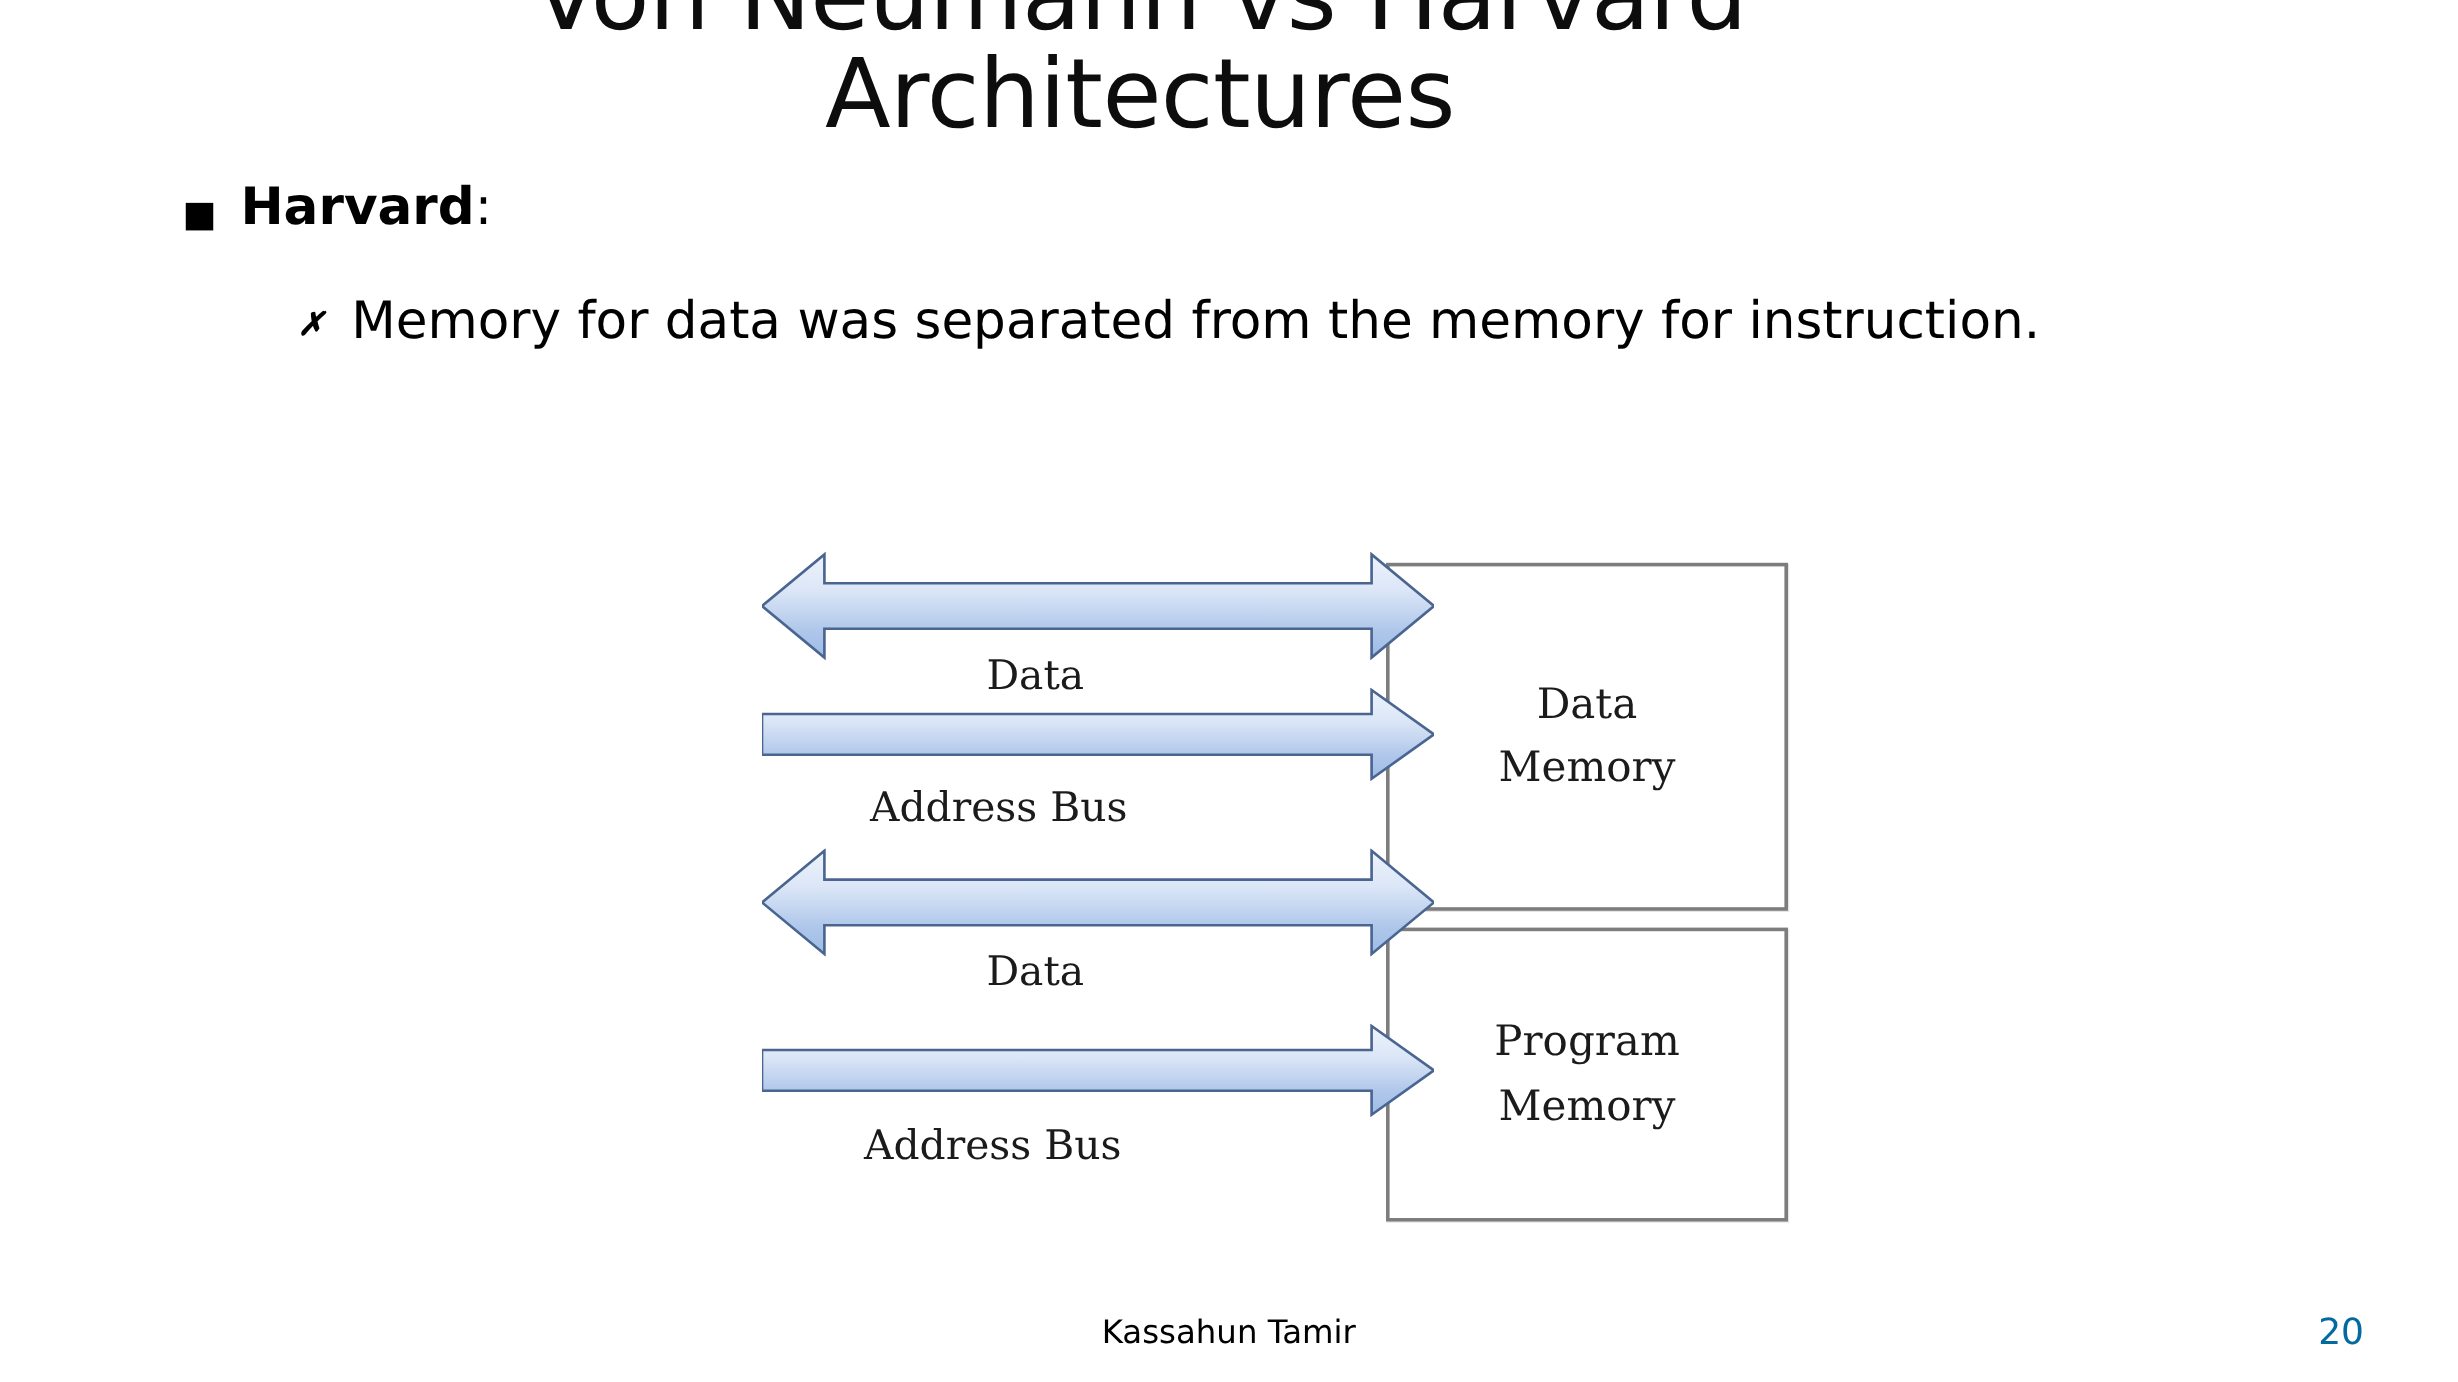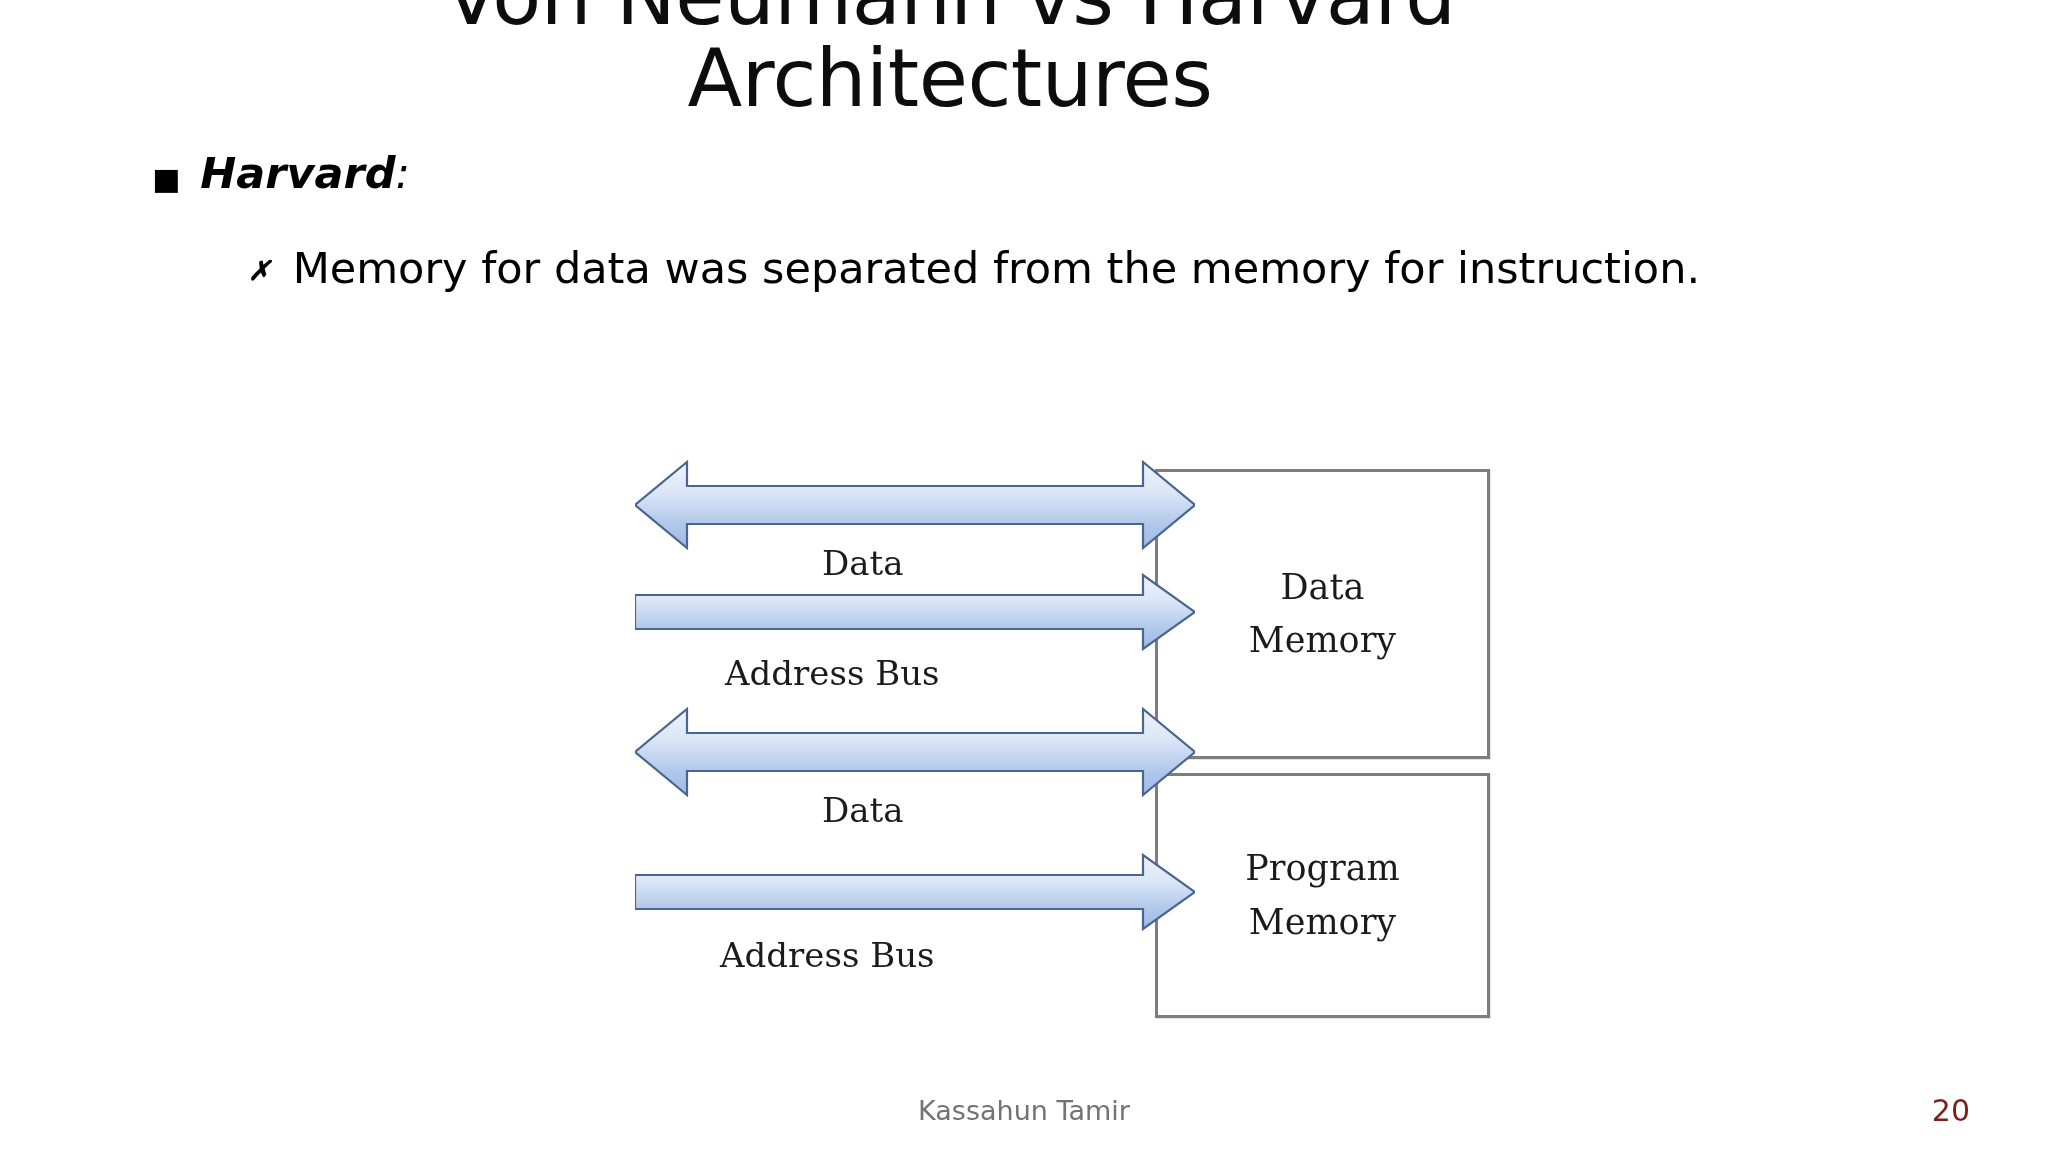--- a/index.html
+++ b/index.html
@@ -45,21 +45,20 @@
     font-size: 30px;
     line-height: 1;
     position: relative;
     top: 14px;
     color: #000;
   }
   .bullet-l1 .text {
     font-size: 43px;
     line-height: 1.1;
     color: #000;
-    font-style: italic;
   }
   .bullet-l1 .text b {
     font-weight: 700;
   }
 
   .bullet-l2 {
     position: absolute;
     left: 248px;
     top: 245px;
     display: flex;
@@ -136,28 +135,28 @@
   .l-addr-2 { left: 290px; top: 480px; }
 
   
   .footer-author {
     position: absolute;
     left: 0;
     top: 1095px;
     width: 2048px;
     text-align: center;
     font-size: 27px;
-    color: #737373;
+    color: #000000;
   }
   .footer-pagenum {
     position: absolute;
     right: 78px;
     top: 1093px;
     font-size: 30px;
-    color: #7f1d1d;
+    color: #0369a1;
   }
 </style>
 </head>
 <body>
 
 <div class="slide-title">Von Neumann vs Harvard
 Architectures</div>
 
 <div class="bullet-l1">
   <span class="marker">■</span>

